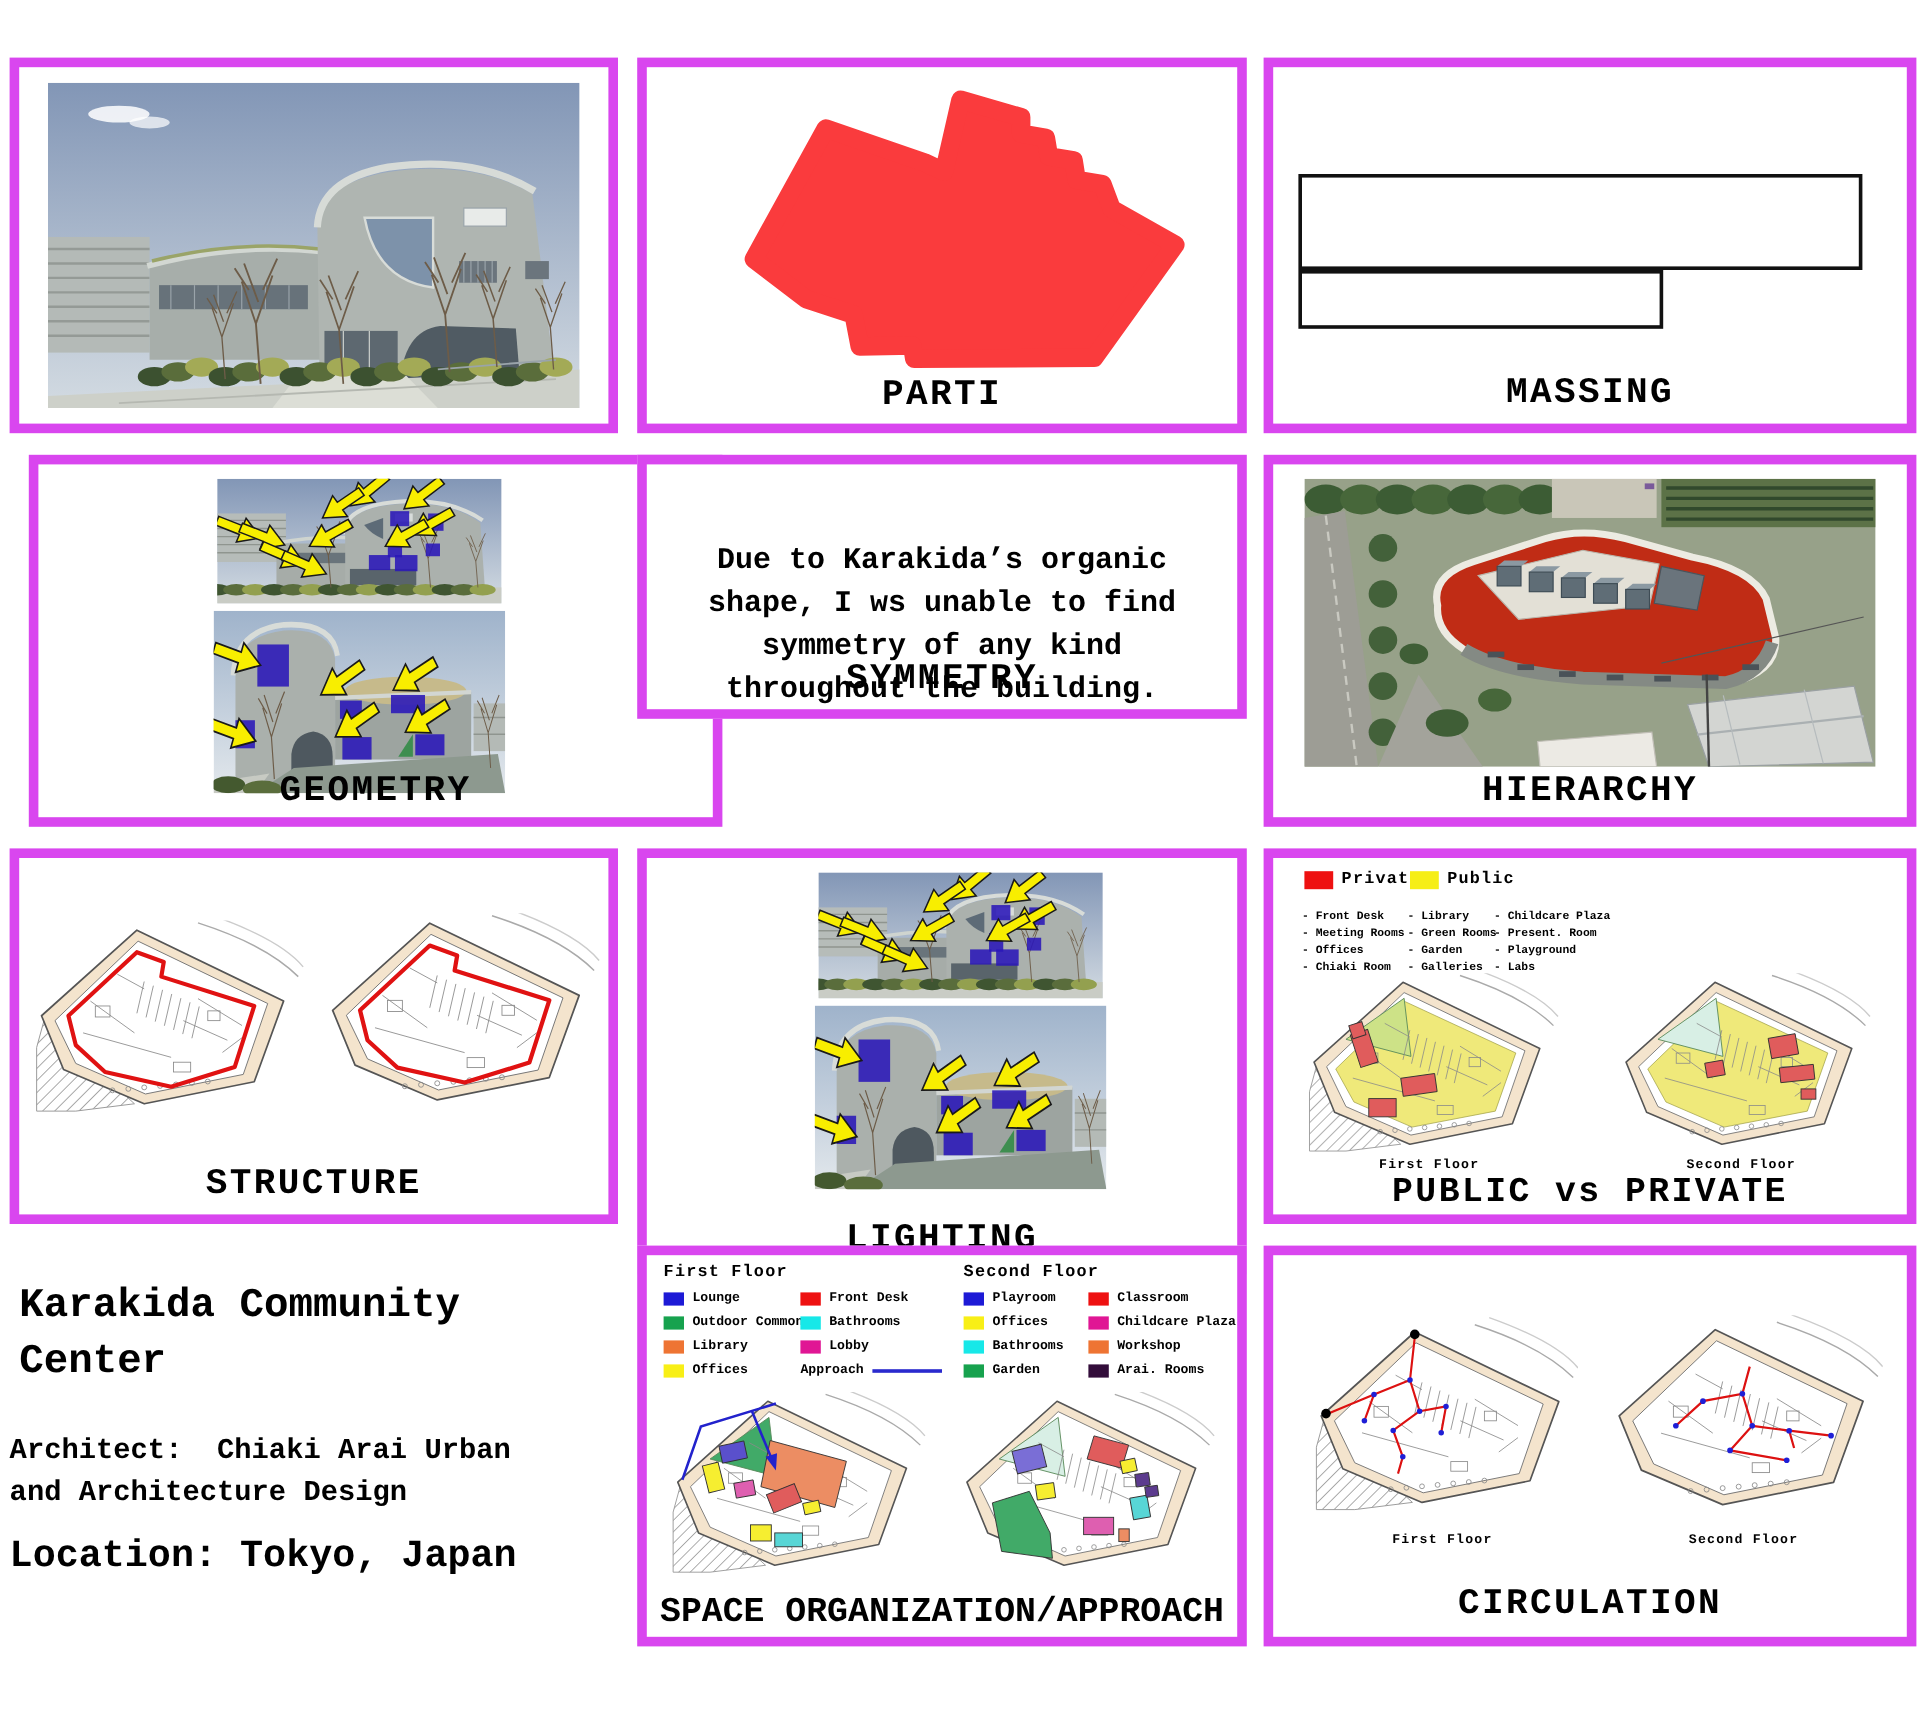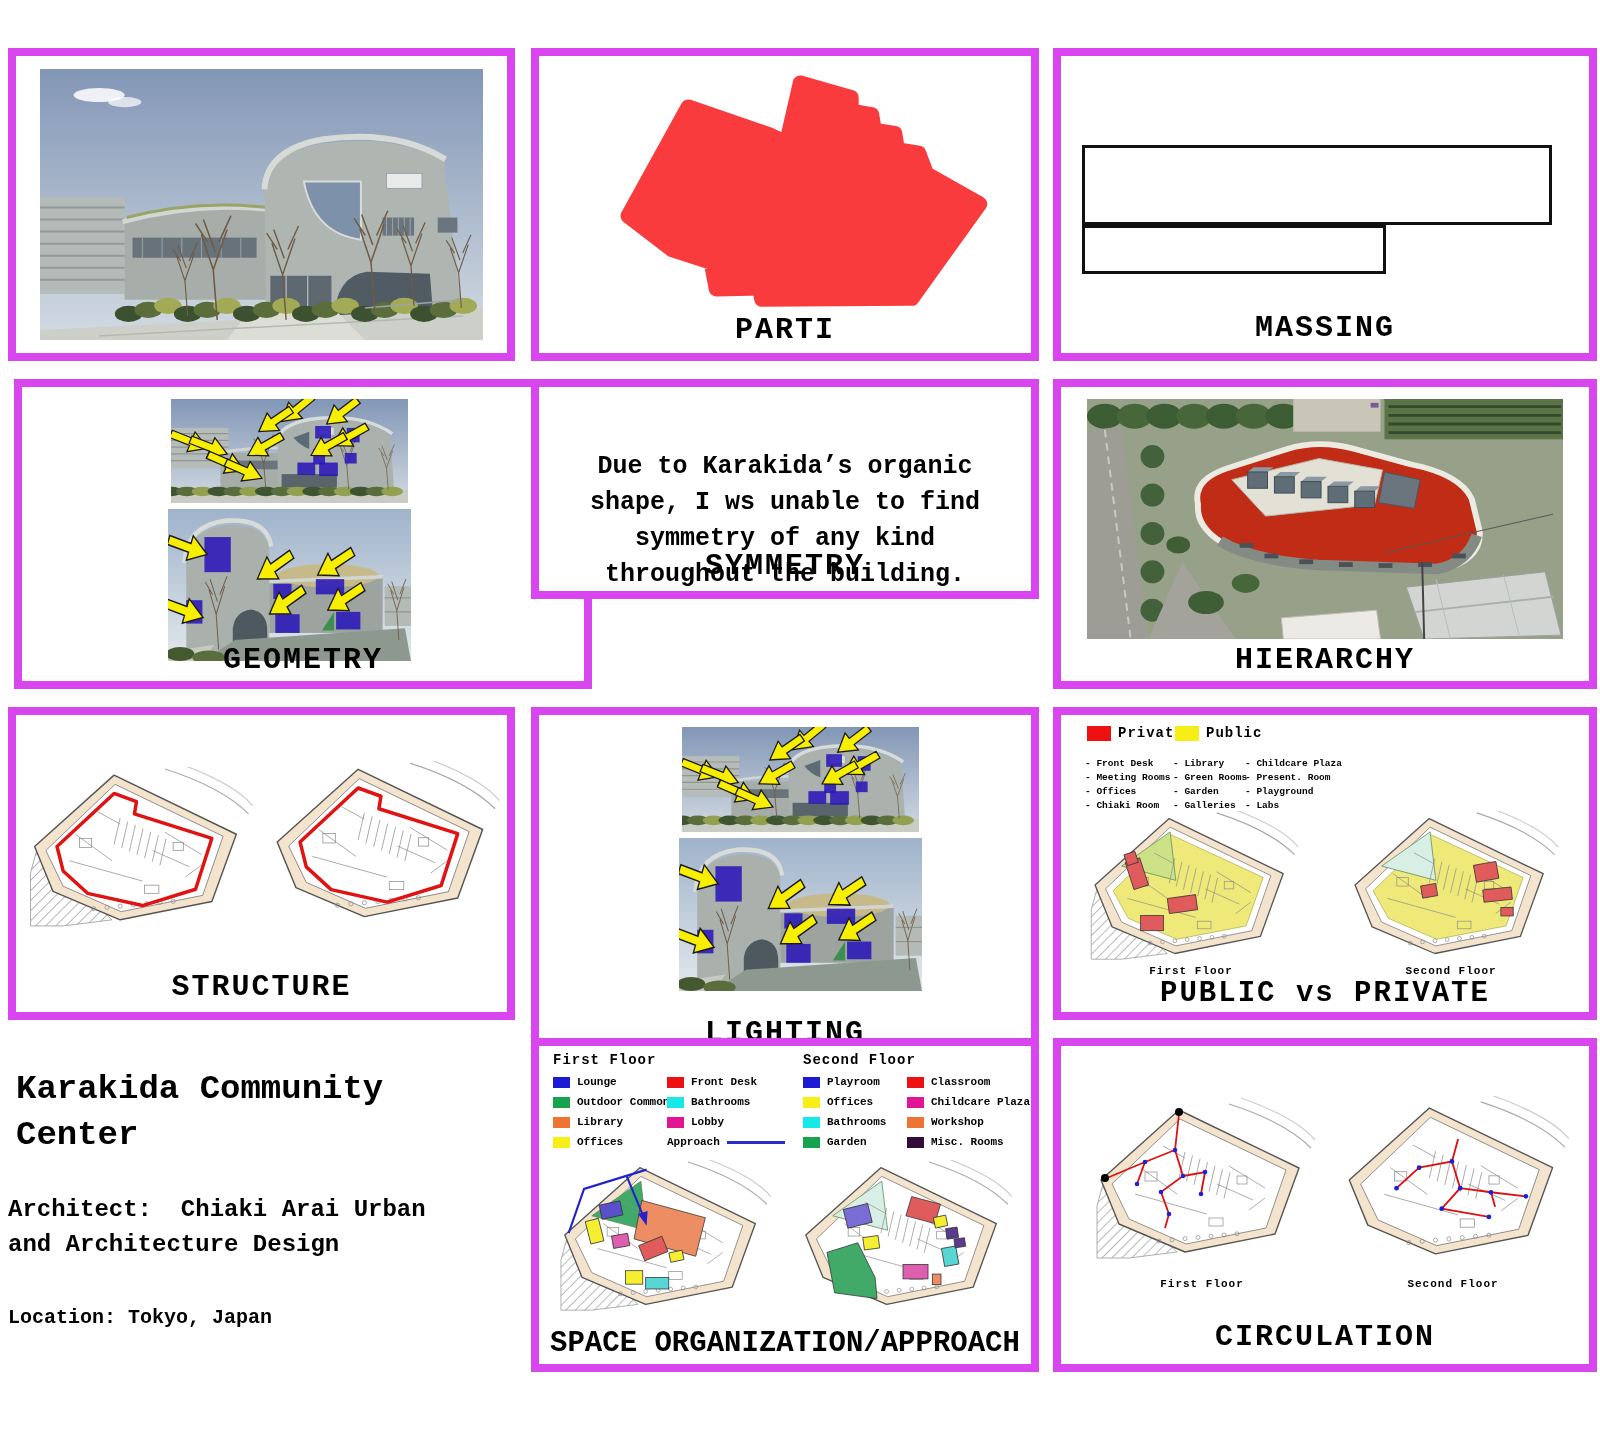--- a/index.html
+++ b/index.html
@@ -135,21 +135,21 @@
       </div>
     <div class="plabel" style="bottom:6px">PARTI</div>
   </div>
 
   <div class="panel" style="left:1053px;top:48px;width:544px;height:313px">
     <div class="mass-rect" style="left:4%;top:30%;width:89%;height:27%"></div>
     <div class="mass-rect" style="left:4%;top:57%;width:57.5%;height:16.5%"></div>
     <div class="plabel" style="bottom:8px">MASSING</div>
   </div>
 
-  <div class="panel" style="left:14px;top:379px;width:578px;height:310px">
+  <div class="panel" style="left:24px;top:379px;width:578px;height:310px">
     <div class="draw" style="left:149px;top:12px;width:237px;height:104px">
         <svg viewBox="0 0 240 108" preserveAspectRatio="none">
           <rect width="240" height="108" fill="url(#skyG)"></rect>
           <rect x="0" y="30" width="58" height="42" fill="#b6bcb9"></rect>
           <line x1="0" y1="36" x2="58" y2="36" stroke="#8f958f" stroke-width="1.2"></line>
           <line x1="0" y1="43" x2="58" y2="43" stroke="#8f958f" stroke-width="1.2"></line>
           <line x1="0" y1="50" x2="58" y2="50" stroke="#8f958f" stroke-width="1.2"></line>
           <line x1="0" y1="57" x2="58" y2="57" stroke="#8f958f" stroke-width="1.2"></line>
           <line x1="0" y1="64" x2="58" y2="64" stroke="#8f958f" stroke-width="1.2"></line>
           <rect x="50" y="56" width="70" height="40" fill="#a6aca8"></rect>
@@ -584,21 +584,21 @@
       </div>
     <div class="flabel" style="left:14px;width:232px;top:250px">First Floor</div>
     <div class="flabel" style="left:266px;width:248px;top:250px">Second Floor</div>
     <div class="plabel" style="bottom:2px;font-size:29px">PUBLIC vs PRIVATE</div>
   </div>
 
   <div style="position:absolute;left:8px;top:1038px;width:507px;height:334px">
     <div class="ttl" style="top:28px;font-size:34px;line-height:46px;white-space:normal;padding:0 8px">Karakida Community Center</div>
     <div class="ttl" style="top:158px;font-size:24px">Architect:  Chiaki Arai Urban</div>
     <div class="ttl" style="top:193px;font-size:24px">and Architecture Design</div>
-    <div class="ttl" style="top:268px;font-size:20px">Location: Tokyo, Japan</div>
+    <div class="ttl" style="top:240px;font-size:32px">Location: Tokyo, Japan</div>
   </div>
 
   <div class="panel" style="left:531px;top:1038px;width:508px;height:334px">
     <div class="lrow lhead" style="left:14px;top:6px">First Floor</div>
     <div class="lrow" style="left:14px;top:30px">
       <span class="sw" style="background: rgb(29, 26, 214);"></span>
       <span>Lounge</span>
       </div>
     <div class="lrow" style="left:14px;top:50px">
       <span class="sw" style="background: rgb(23, 162, 78);"></span>
@@ -653,21 +653,21 @@
     <div class="lrow" style="left:368px;top:50px">
       <span class="sw" style="background: rgb(224, 22, 148);"></span>
       <span>Childcare Plaza</span>
       </div>
     <div class="lrow" style="left:368px;top:70px">
       <span class="sw" style="background: rgb(238, 116, 51);"></span>
       <span>Workshop</span>
       </div>
     <div class="lrow" style="left:368px;top:90px">
       <span class="sw" style="background: rgb(51, 13, 58);"></span>
-      <span>Misc. Rooms</span>
+      <span>Arai. Rooms</span>
       </div>
 
     <div class="draw" style="left:10px;top:114px;width:226px;height:154px">
         <svg viewBox="0 0 226 160" preserveAspectRatio="xMidYMid meet">
           <path d="M 140 2 Q 196 20 222 46" fill="none" stroke="#aaa" stroke-width="1.2"></path>
           <path d="M 152 -4 Q 208 16 226 38" fill="none" stroke="#ccc" stroke-width="1.2"></path>
           <polygon points="14,82 88,150 40,156 8,156 8,104" fill="url(#hatch)" stroke="#999" stroke-width="0.8"></polygon>
           <path d="M 12 78 L 90 8 L 210 66 L 186 132 L 96 150 L 30 122 Z" fill="#f4e4cd" stroke="#555" stroke-width="1.4" stroke-linejoin="round"></path>
           <polygon points="23,82 91,17 197,68 177,126 97,142 40,117" fill="#ffffff" stroke="#777" stroke-width="0.8"></polygon>
           <polygon points="40,58 91,22 97,73" fill="#41aa68" stroke="#5a8a5a" stroke-width="0.8"></polygon>

